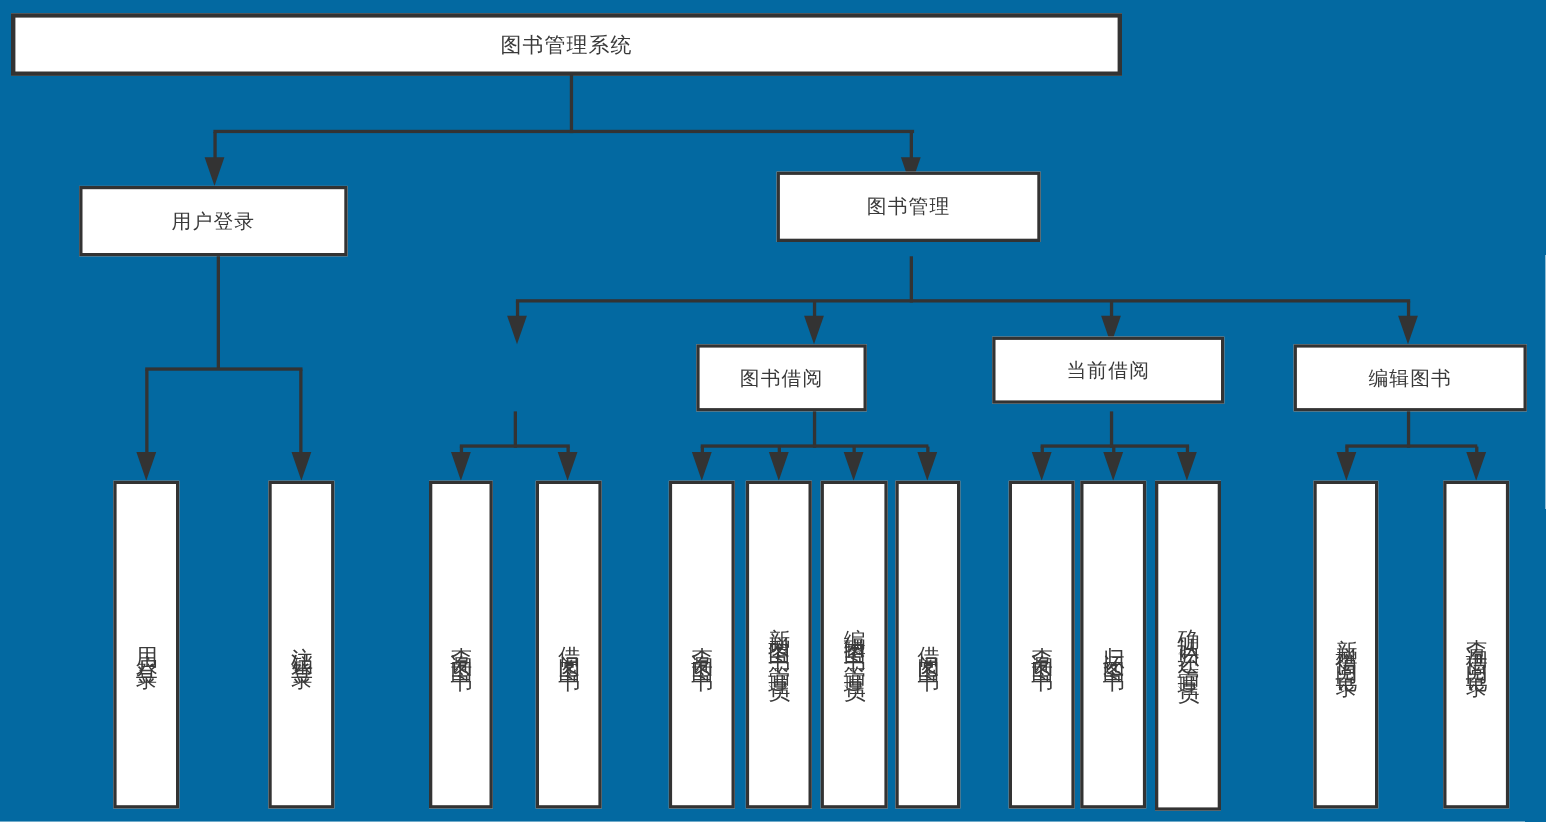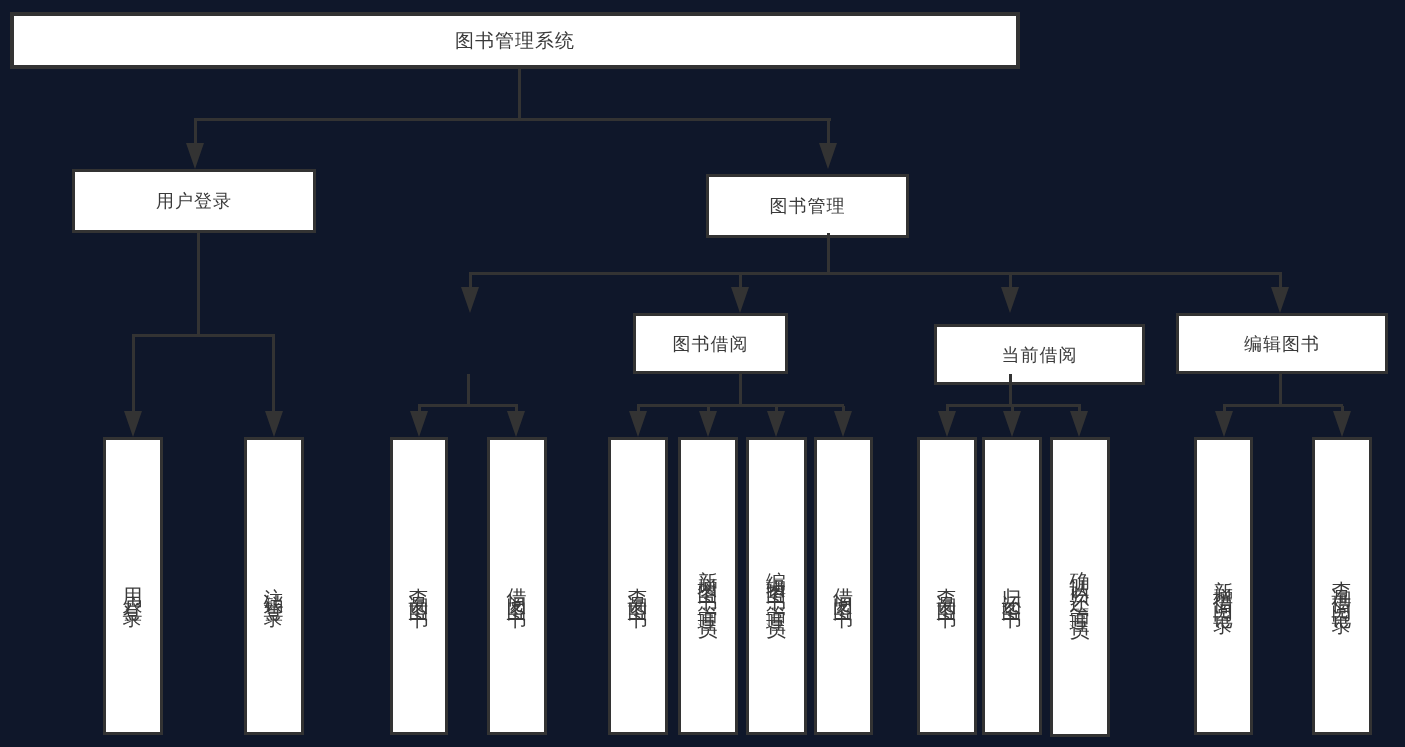--- a/index.html
+++ b/index.html
@@ -1,20 +1,20 @@
 <!DOCTYPE html>
 <html><head>
 <meta charset="utf-8">
 <style>
   html, body { margin: 0; padding: 0; background: #ffffff; }
   #stage {
     position: relative;
     width: 1405px;
     height: 747px;
-    background: #0f172a;
+    background: #0369a1;
     overflow: hidden;
     font-family: "Liberation Sans", "DejaVu Sans", sans-serif;
     color: #3a3a3a;
   }
   .box {
     position: absolute;
     box-sizing: border-box;
     background: #ffffff;
     border: 3px solid #333333;
     display: flex;
@@ -65,21 +65,21 @@
   <div class="vline" style="left:518px; top:68px;  height:53px;"></div>
   <div class="hline" style="left:194px; top:118px; width:637px;"></div>
   <div class="vline" style="left:194px; top:120px; height:26px;"></div>
   <div class="arrow" style="left:186px; top:143px;"></div>
   <div class="vline" style="left:827px; top:120px; height:26px;"></div>
   <div class="arrow" style="left:819px; top:143px;"></div>
 
   <div class="box hnode" style="left:72px; top:169px; width:244px; height:64px;">
     <span>用户登录</span>
   </div>
-  <div class="box hnode" style="left:706px; top:174px; width:203px; height:64px;">
+  <div class="box hnode" style="left:706px; top:156px; width:240px; height:64px;">
     <span>图书管理</span>
   </div>
 
   <div class="vline" style="left:197px; top:233px; height:103px;"></div>
   <div class="hline" style="left:132px; top:334px; width:143px;"></div>
   <div class="vline" style="left:132px; top:336px; height:77px;"></div>
   <div class="arrow" style="left:124px; top:411px;"></div>
   <div class="vline" style="left:272px; top:336px; height:77px;"></div>
   <div class="arrow" style="left:265px; top:411px;"></div>
 
@@ -90,21 +90,21 @@
   <div class="vline" style="left:739px;  top:274px; height:16px;"></div>
   <div class="arrow" style="left:731px;  top:287px;"></div>
   <div class="vline" style="left:1009px; top:274px; height:16px;"></div>
   <div class="arrow" style="left:1001px; top:287px;"></div>
   <div class="vline" style="left:1279px; top:274px; height:16px;"></div>
   <div class="arrow" style="left:1271px; top:287px;"></div>
 
   <div class="box hnode" style="left:633px; top:313px; width:155px; height:61px;">
     <span>图书借阅</span>
   </div>
-  <div class="box hnode" style="left:902px; top:324px; width:211px; height:61px;margin-left:32px;">
+  <div class="box hnode" style="left:902px; top:306px; width:211px; height:61px;">
     <span>当前借阅</span>
   </div>
   <div class="box hnode" style="left:1176px; top:313px; width:212px; height:61px;">
     <span>编辑图书</span>
   </div>
 
   <div class="vline" style="left:467px; top:374px; height:33px;"></div>
   <div class="hline" style="left:418px; top:404px; width:100px;"></div>
   <div class="vline" style="left:418px; top:406px; height:8px;"></div>
   <div class="arrow" style="left:410px; top:411px;"></div>

